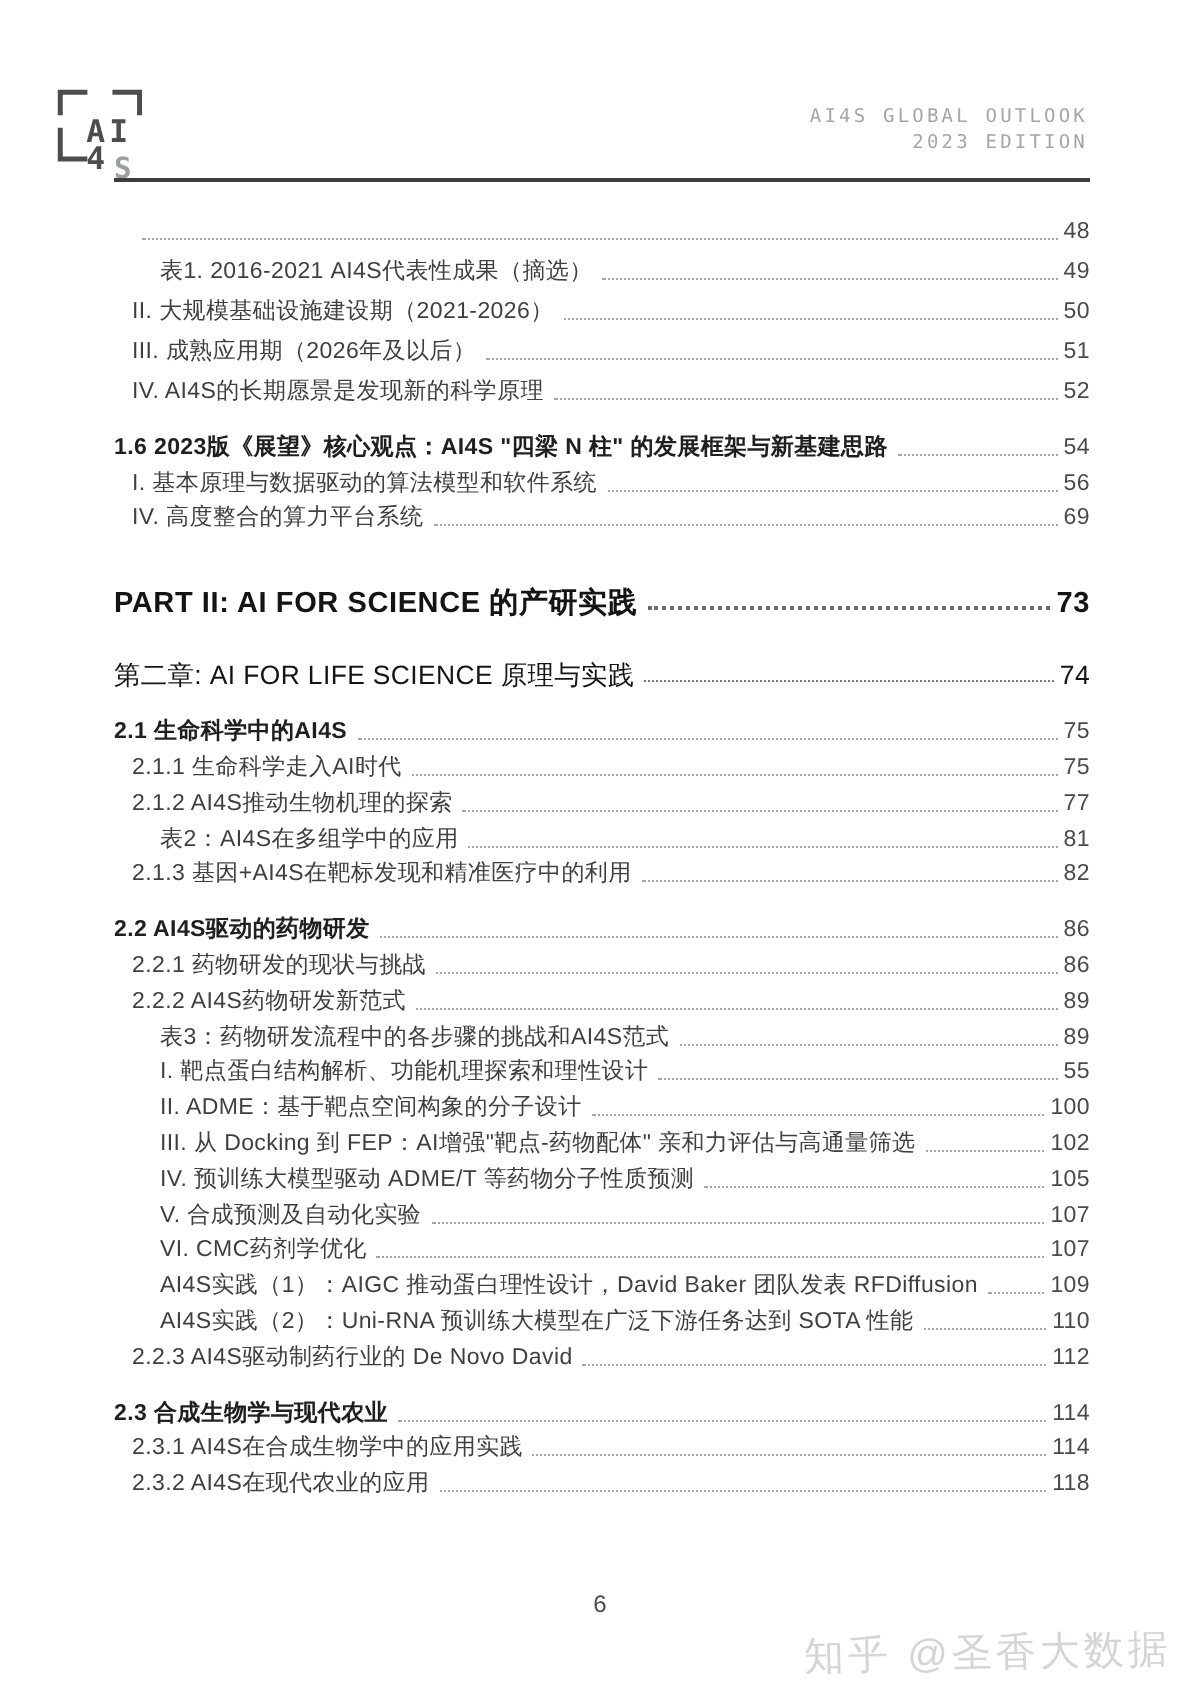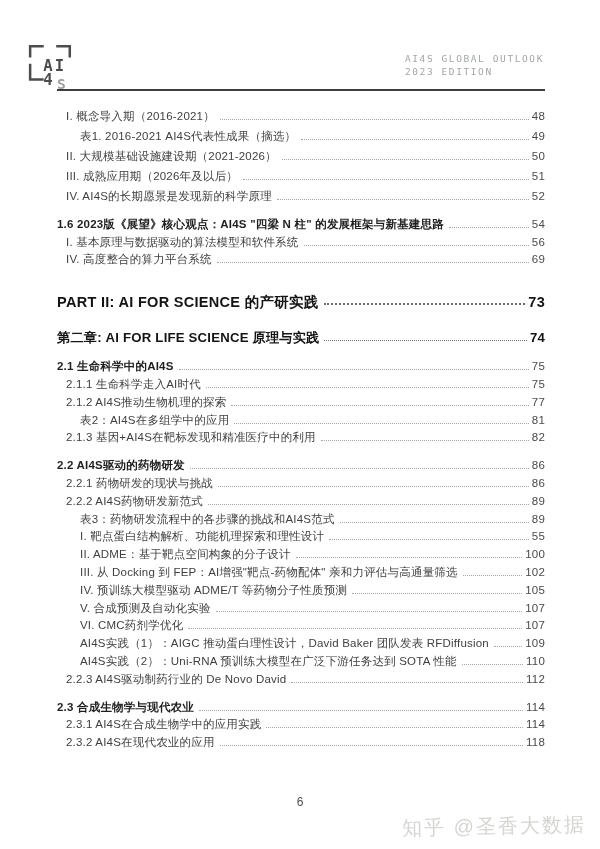--- a/index.html
+++ b/index.html
@@ -3,21 +3,21 @@
 <meta charset="utf-8">
 <style>
   html,body{margin:0;padding:0;background:#ffffff;}
   .page{
     position:relative;width:600px;height:849px;background:#ffffff;overflow:hidden;
     font-family:"Liberation Sans","DejaVu Sans",sans-serif;color:#3f3f3f;
   }
   
   .logo{position:absolute;left:27px;top:43px;width:48px;height:48px;}
   .edition{
-    position:absolute;right:56px;top:52px;
+    position:absolute;right:56px;top:52px;text-align:right;
     font-family:"DejaVu Sans Mono",monospace;font-size:9.5px;line-height:13px;
     letter-spacing:1.6px;color:#a2a6a8;white-space:nowrap;
   }
   .rule{position:absolute;left:57px;right:55px;top:89px;height:2px;background:#3d3d3d;}
   
   .toc{position:absolute;left:57px;right:55px;top:103px;}
   .toc-group{margin-top:10px;}
   .toc-group:first-child{margin-top:0;}
   .toc-group.part{margin-top:17px;margin-bottom:2px;}
   .toc-group.chapter{margin-top:13px;margin-bottom:2px;}
@@ -32,21 +32,21 @@
     flex:1 1 auto;min-width:10px;height:0;
     border-bottom:1.6px dotted #a6a6a6;margin:0 3px 3px 5px;
   }
   .toc-row.bold .toc-label{font-weight:700;color:#1f1f1f;}
   .toc-row.indent-1{padding-left:9px;}
   .toc-row.indent-2{padding-left:23px;}
   .toc-row.part{height:26px;font-size:14.5px;letter-spacing:0.3px;}
   .toc-row.part .toc-label,.toc-row.part .toc-page{font-weight:700;color:#141414;}
   .toc-row.part .toc-dots{border-bottom:2px dotted #6b6b6b;margin-bottom:4px;}
   .toc-row.chapter{height:23px;font-size:13.2px;}
-  .toc-row.chapter .toc-label,.toc-row.chapter .toc-page{font-weight:700;color:#141414;}
+  .toc-row.chapter .toc-label,.toc-row.chapter .toc-page{font-weight:400;color:#141414;}
   .toc-row.chapter .toc-dots{border-bottom:1.8px dotted #777;margin-bottom:4px;}
   
   .pageno{
     position:absolute;left:0;width:600px;top:795px;text-align:center;
     font-size:12px;color:#4c4c4c;
   }
   .watermark{
     position:absolute;right:14px;bottom:9px;
     font-size:20px;letter-spacing:2px;color:#d7d5d1;
     transform:rotate(-1.2deg);white-space:nowrap;
@@ -72,21 +72,20 @@
   <div class="edition">
     <div>AI4S GLOBAL OUTLOOK</div>
     <div>2023 EDITION</div>
   </div>
 
   <div class="rule"></div>
 
   <main class="toc" id="toc">
       <section class="toc-group">
         <div class="toc-row indent-1">
-          <span class="toc-label">I. 概念导入期（2016-2021）</span>
           <span class="toc-dots"></span>
           <span class="toc-page">48</span>
         </div>
         <div class="toc-row indent-2">
           <span class="toc-label">表1. 2016-2021 AI4S代表性成果（摘选）</span>
           <span class="toc-dots"></span>
           <span class="toc-page">49</span>
         </div>
         <div class="toc-row indent-1">
           <span class="toc-label">II. 大规模基础设施建设期（2021-2026）</span>

